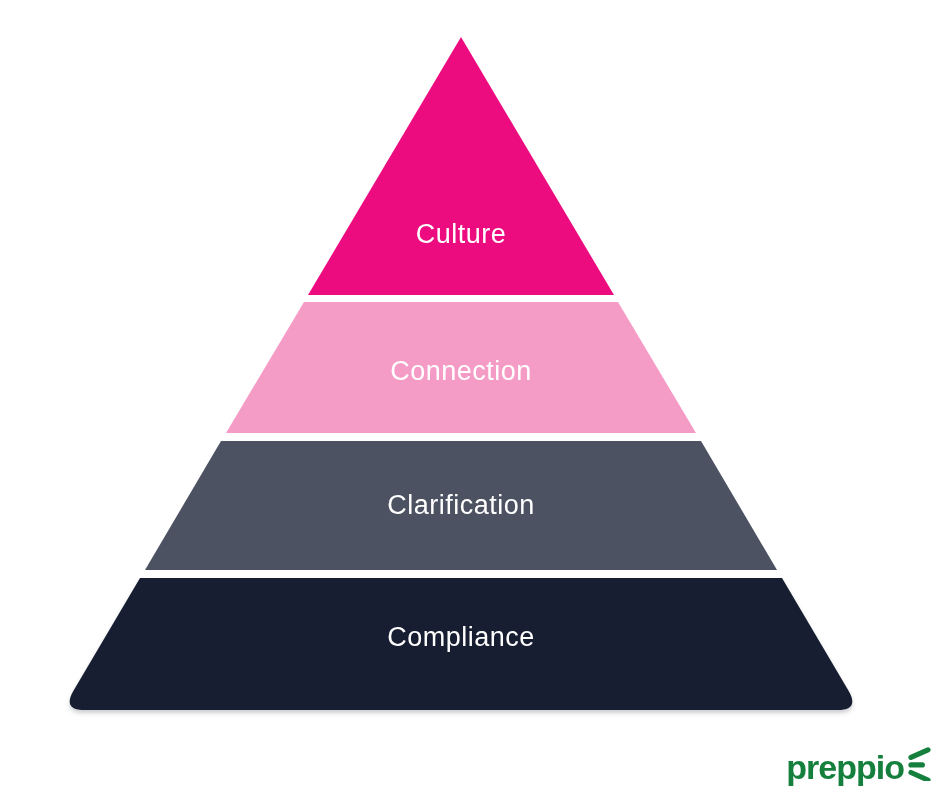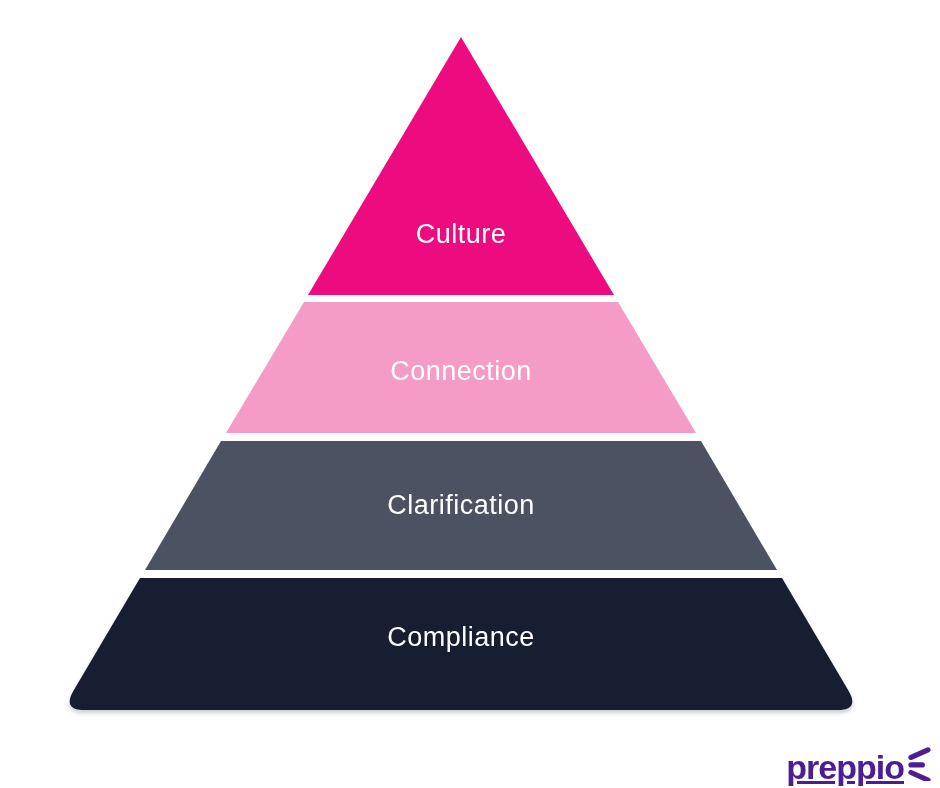--- a/index.html
+++ b/index.html
@@ -60,21 +60,21 @@
     <polygon points="304,302 618,302 696,433 226,433" fill="#F59CC6"></polygon>
     <text class="layer-label" x="461" y="380" text-anchor="middle" fill="#FFFFFF">Connection</text>
 
     <polygon points="221,441 701,441 777,570 145,570" fill="#4C5262"></polygon>
     <text class="layer-label" x="461" y="514" text-anchor="middle" fill="#FFFFFF">Clarification</text>
 
     <path class="layer-compliance" d="M140,578 L782,578 L848.4,690.4 Q860,710 837.2,710 L84.8,710 Q62,710 73.6,690.4 Z" fill="#171E31"></path>
     <text class="layer-label" x="461" y="646" text-anchor="middle" fill="#FFFFFF">Compliance</text>
   </svg>
 
-  <div class="logo" style="color: #4c1d95; text-decoration: underline;">
+  <div class="logo" style="color: #15803d;">
     <span class="logo-text">preppio</span>
     <svg class="logo-mark" width="25" height="34" viewBox="0 0 26 36" fill="none" stroke="currentColor" stroke-width="5.5" stroke-linecap="round">
       <path d="M4 11 L22 3"></path>
       <path d="M4 19 L16 19"></path>
       <path d="M4 27 L22 35"></path>
     </svg>
   </div>
 
 </div>
 

